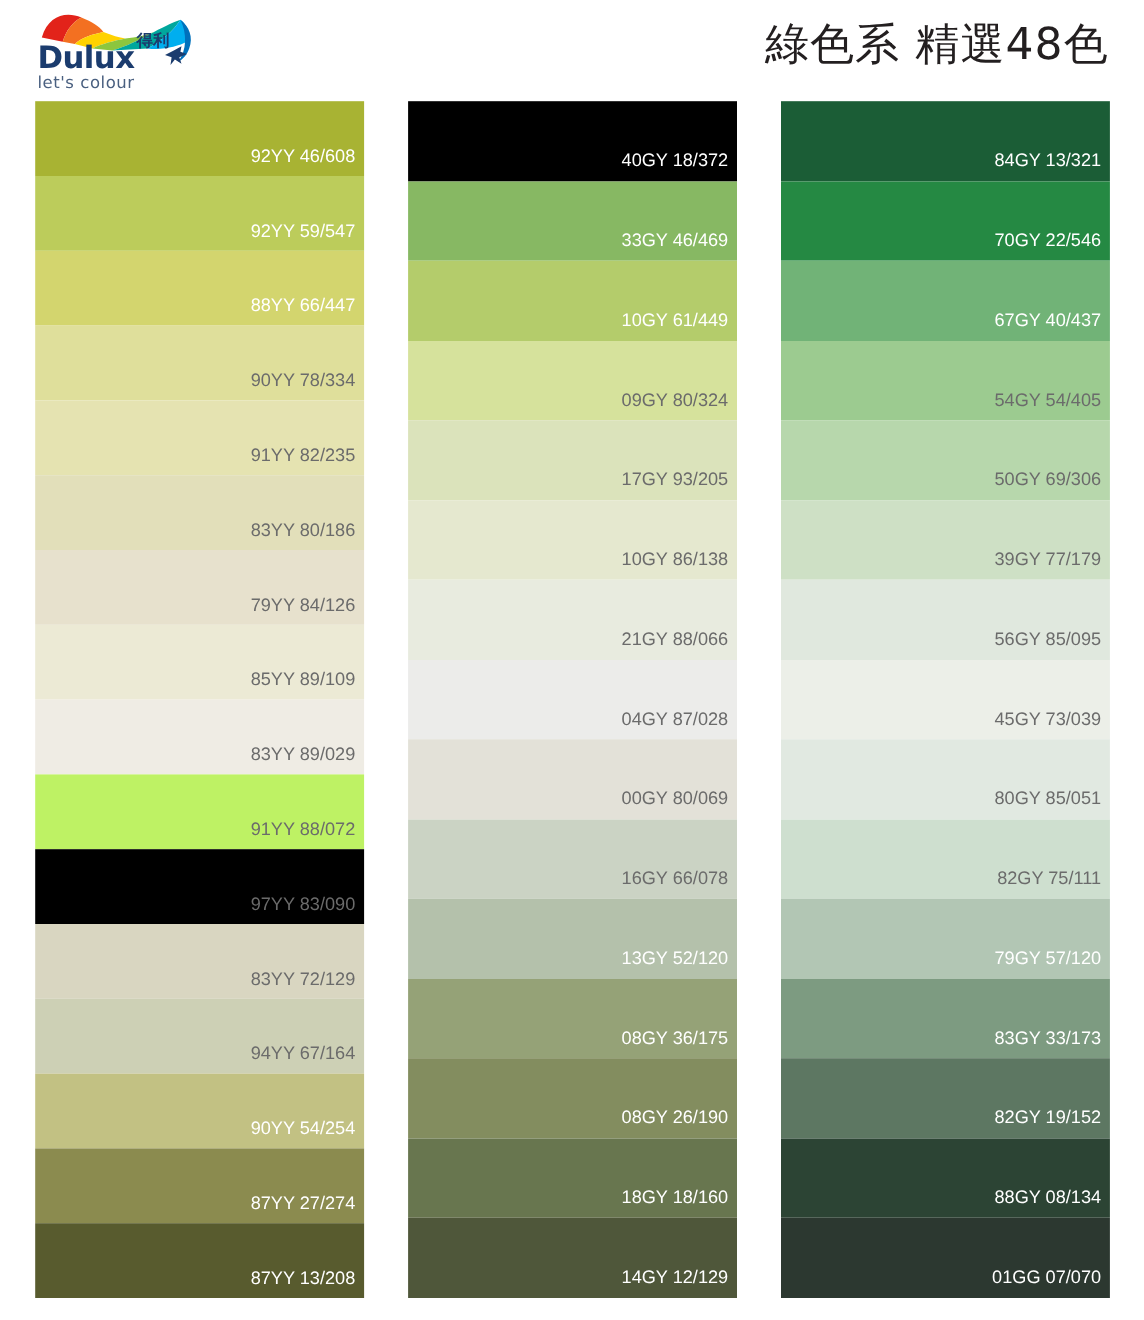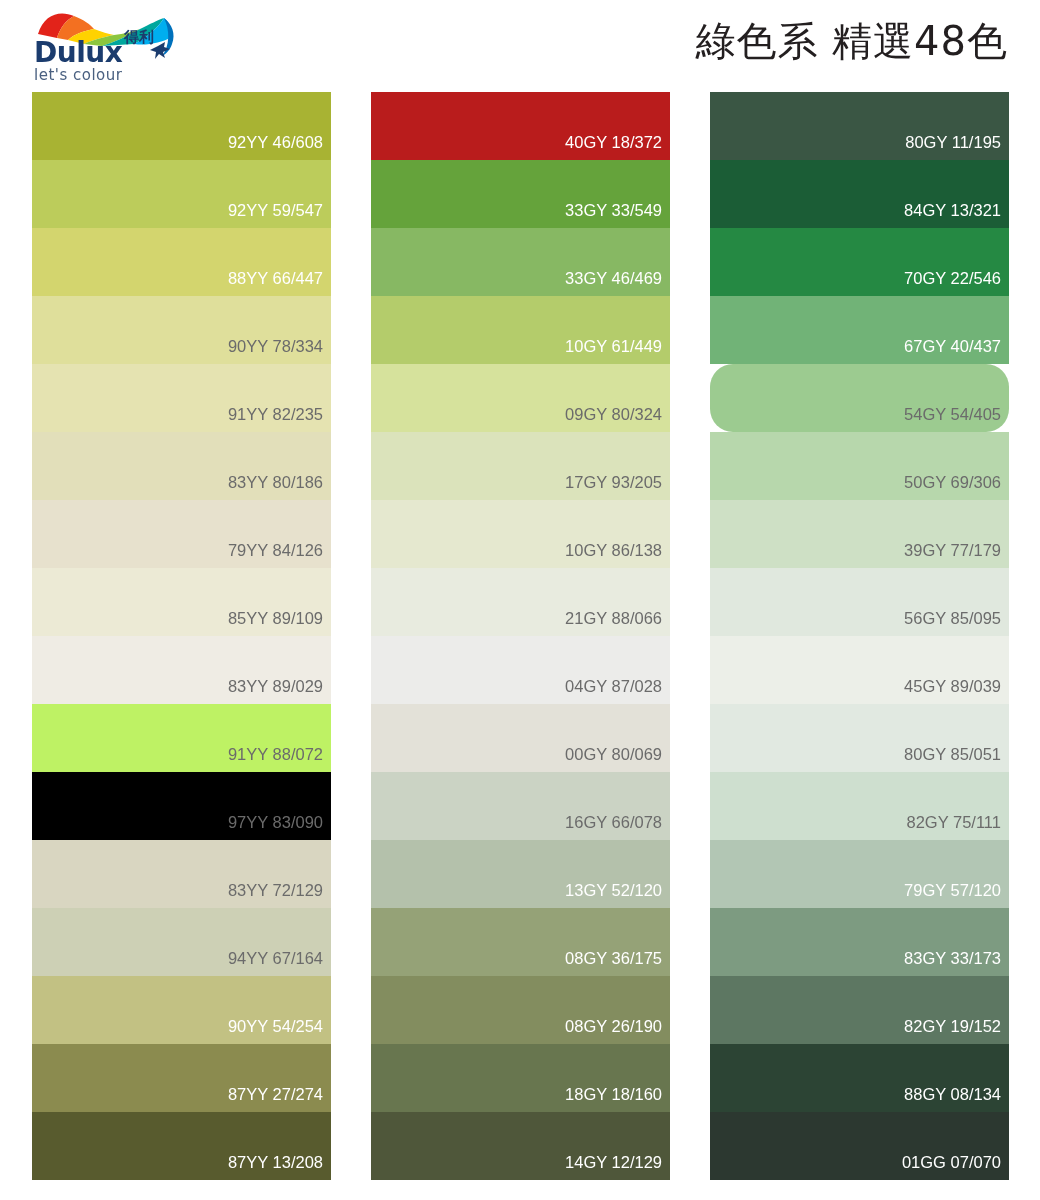--- a/index.html
+++ b/index.html
@@ -157,25 +157,22 @@
           <div class="swatch-label light-text">90YY 54/254</div>
         </div>
         <div class="swatch" style="background: rgb(139, 139, 79);">
           <div class="swatch-label light-text">87YY 27/274</div>
         </div>
         <div class="swatch" style="background: rgb(88, 91, 46);">
           <div class="swatch-label light-text">87YY 13/208</div>
         </div>
       </div>
       <div class="column">
-        <div class="swatch" style="background: #b91c1c;">
+        <div class="swatch" style="background: #000000;">
           <div class="swatch-label light-text">40GY 18/372</div>
-        </div>
-        <div class="swatch" style="background: rgb(101, 163, 59);">
-          <div class="swatch-label light-text">33GY 33/549</div>
         </div>
         <div class="swatch" style="background: rgb(135, 184, 99);">
           <div class="swatch-label light-text">33GY 46/469</div>
         </div>
         <div class="swatch" style="background: rgb(180, 204, 107);">
           <div class="swatch-label light-text">10GY 61/449</div>
         </div>
         <div class="swatch" style="background: rgb(214, 226, 156);">
           <div class="swatch-label dark-text">09GY 80/324</div>
         </div>
@@ -207,46 +204,43 @@
           <div class="swatch-label light-text">08GY 26/190</div>
         </div>
         <div class="swatch" style="background: rgb(104, 118, 79);">
           <div class="swatch-label light-text">18GY 18/160</div>
         </div>
         <div class="swatch" style="background: rgb(79, 87, 58);">
           <div class="swatch-label light-text">14GY 12/129</div>
         </div>
       </div>
       <div class="column">
-        <div class="swatch" style="background: rgb(58, 86, 68);">
-          <div class="swatch-label light-text">80GY 11/195</div>
-        </div>
         <div class="swatch" style="background: rgb(27, 93, 54);">
           <div class="swatch-label light-text">84GY 13/321</div>
         </div>
         <div class="swatch" style="background: rgb(37, 137, 67);">
           <div class="swatch-label light-text">70GY 22/546</div>
         </div>
         <div class="swatch" style="background: rgb(113, 179, 119);">
           <div class="swatch-label light-text">67GY 40/437</div>
         </div>
-        <div class="swatch" style="background: rgb(156, 203, 144); border-radius: 23px;">
+        <div class="swatch" style="background: rgb(156, 203, 144);">
           <div class="swatch-label dark-text">54GY 54/405</div>
         </div>
         <div class="swatch" style="background: rgb(183, 215, 172);">
           <div class="swatch-label dark-text">50GY 69/306</div>
         </div>
         <div class="swatch" style="background: rgb(206, 224, 197);">
           <div class="swatch-label dark-text">39GY 77/179</div>
         </div>
         <div class="swatch" style="background: rgb(224, 232, 222);">
           <div class="swatch-label dark-text">56GY 85/095</div>
         </div>
         <div class="swatch" style="background: rgb(236, 239, 232);">
-          <div class="swatch-label dark-text">45GY 89/039</div>
+          <div class="swatch-label dark-text">45GY 73/039</div>
         </div>
         <div class="swatch" style="background: rgb(225, 233, 225);">
           <div class="swatch-label dark-text">80GY 85/051</div>
         </div>
         <div class="swatch" style="background: rgb(206, 223, 207);">
           <div class="swatch-label dark-text">82GY 75/111</div>
         </div>
         <div class="swatch" style="background: rgb(178, 198, 180);">
           <div class="swatch-label light-text">79GY 57/120</div>
         </div>

